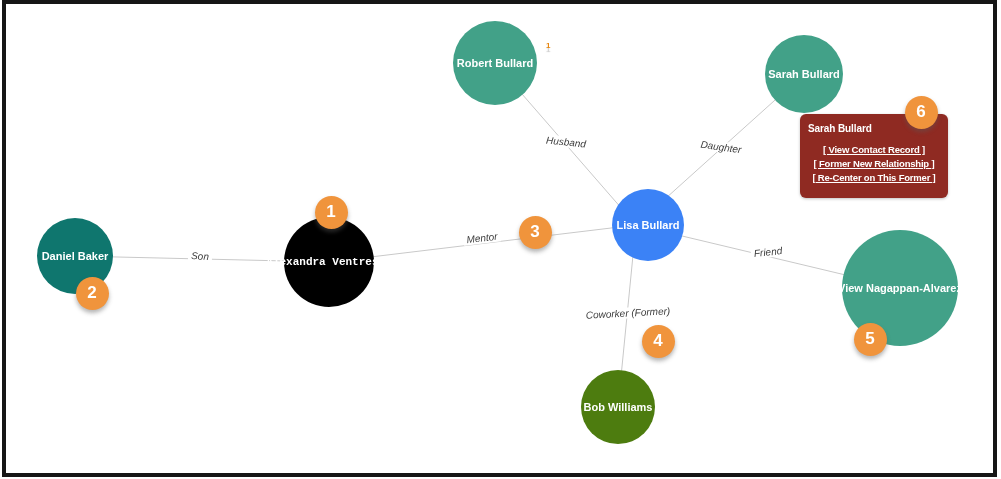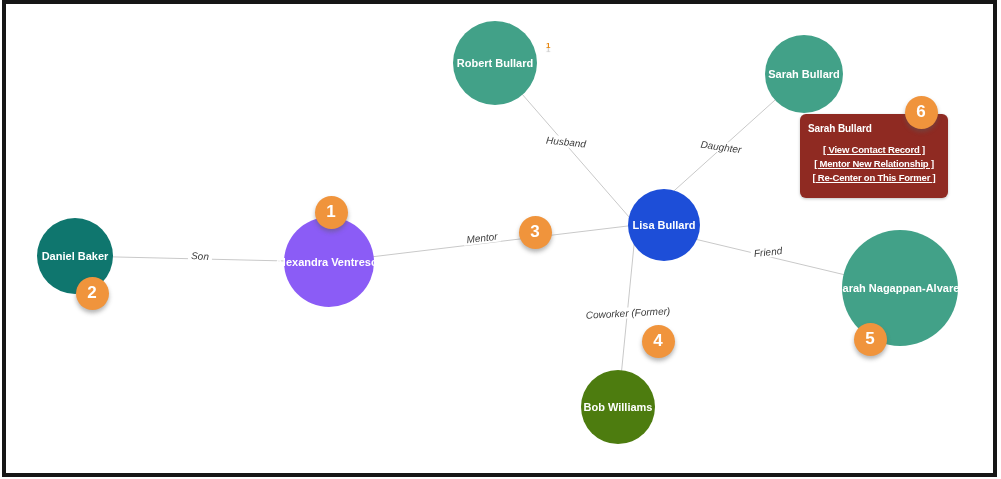--- a/index.html
+++ b/index.html
@@ -69,44 +69,44 @@
       <span class="edge-label" style="left: 482px; top: 238px; transform: translate(-50%, -50%) rotate(-7deg);">Mentor</span>
       <span class="edge-label" style="left: 566px; top: 142px; transform: translate(-50%, -50%) rotate(6deg);">Husband</span>
       <span class="edge-label" style="left: 721px; top: 147px; transform: translate(-50%, -50%) rotate(8deg);">Daughter</span>
       <span class="edge-label" style="left: 768px; top: 252px; transform: translate(-50%, -50%) rotate(-6deg);">Friend</span>
       <span class="edge-label" style="left: 628px; top: 313px; transform: translate(-50%, -50%) rotate(-3deg);">Coworker (Former)</span>
     </div>
   <div id="nodes">
       <div class="node" style="left: 37px; top: 218px; width: 76px; height: 76px; background: #0f766e;">
         <span class="node-label">Daniel Baker</span>
       </div>
-      <div class="node" style="left: 284px; top: 217px; width: 90px; height: 90px; background: #8b5cf6;">
+      <div class="node" style="left: 284px; top: 217px; width: 90px; height: 90px; background: #000000; font-family: Liberation Mono, monospace;">
         <span class="node-label">Alexandra Ventresca</span>
       </div>
-      <div class="node" style="left: 628px; top: 189px; width: 72px; height: 72px; background: #1d4ed8;">
+      <div class="node" style="left: 612px; top: 189px; width: 72px; height: 72px; background: #3b82f6;">
         <span class="node-label">Lisa Bullard</span>
       </div>
       <div class="node" style="left: 453px; top: 21px; width: 84px; height: 84px; background: rgb(66, 161, 136);">
         <span class="node-label">Robert Bullard</span>
       </div>
       <div class="node" style="left: 765px; top: 35px; width: 78px; height: 78px; background: rgb(66, 161, 136);">
         <span class="node-label">Sarah Bullard</span>
       </div>
       <div class="node" style="left: 842px; top: 230px; width: 116px; height: 116px; background: rgb(66, 161, 136);">
-        <span class="node-label">Sarah Nagappan-Alvarez</span>
+        <span class="node-label">View Nagappan-Alvarez</span>
       </div>
       <div class="node" style="left: 581px; top: 370px; width: 74px; height: 74px; background: #4d7c0f;">
         <span class="node-label">Bob Williams</span>
       </div>
     </div>
 
   <div class="tooltip" id="contact-tooltip" style="left: 800px; top: 114px; width: 148px; height: 84px; background: rgb(143, 42, 34);">
     <div class="tooltip-title">Sarah Bullard</div>
     <div class="tooltip-link">[ View Contact Record ]</div>
-    <div class="tooltip-link">[ Mentor New Relationship ]</div>
+    <div class="tooltip-link">[ Former New Relationship ]</div>
     <div class="tooltip-link">[ Re-Center on This Former ]</div>
   </div>
 
   <div id="badges">
       <div class="badge" style="left: 314.5px; top: 195.5px; background: rgb(240, 148, 60);">1</div>
       <div class="badge" style="left: 75.5px; top: 276.5px; background: rgb(240, 148, 60);">2</div>
       <div class="badge" style="left: 518.5px; top: 215.5px; background: rgb(240, 148, 60);">3</div>
       <div class="badge" style="left: 641.5px; top: 324.5px; background: rgb(240, 148, 60);">4</div>
       <div class="badge" style="left: 853.5px; top: 322.5px; background: rgb(240, 148, 60);">5</div>
       <div class="badge" style="left: 904.5px; top: 95.5px; background: rgb(240, 148, 60);">6</div>

